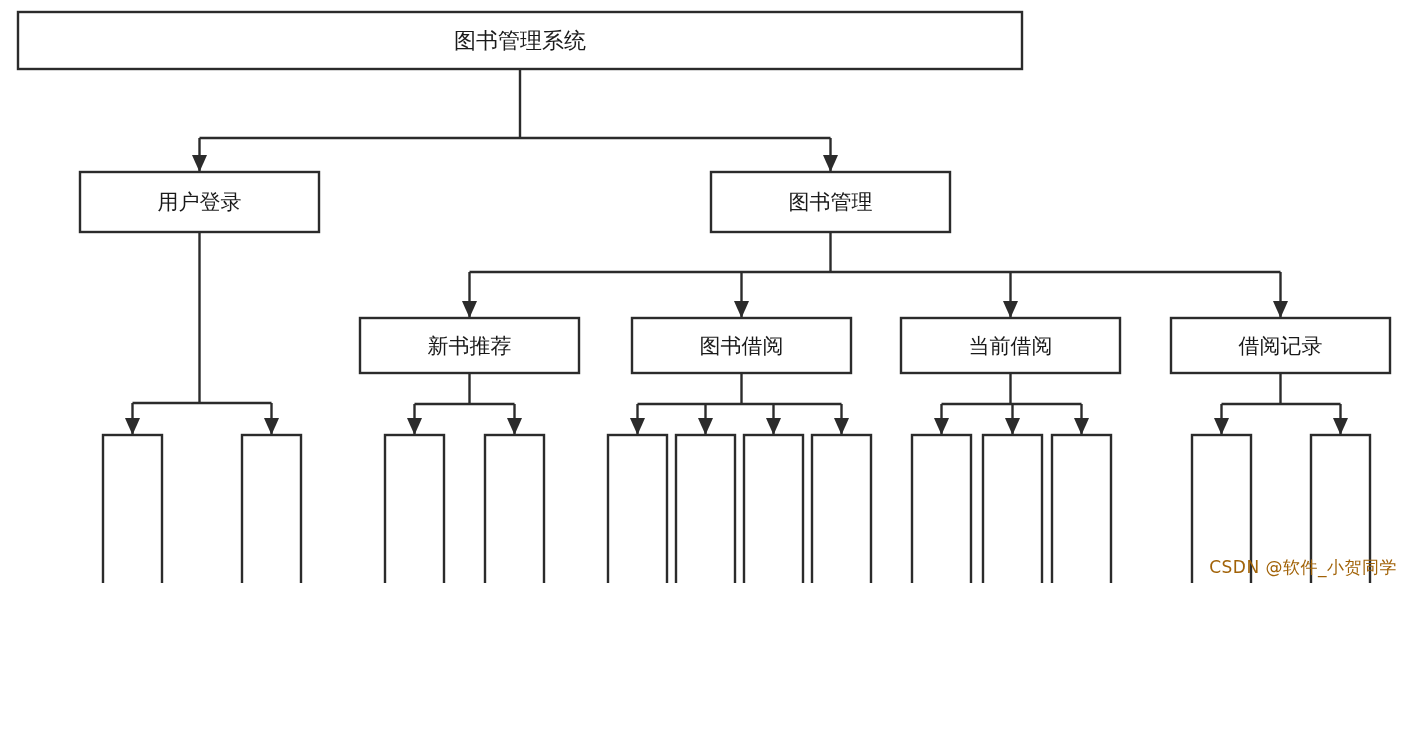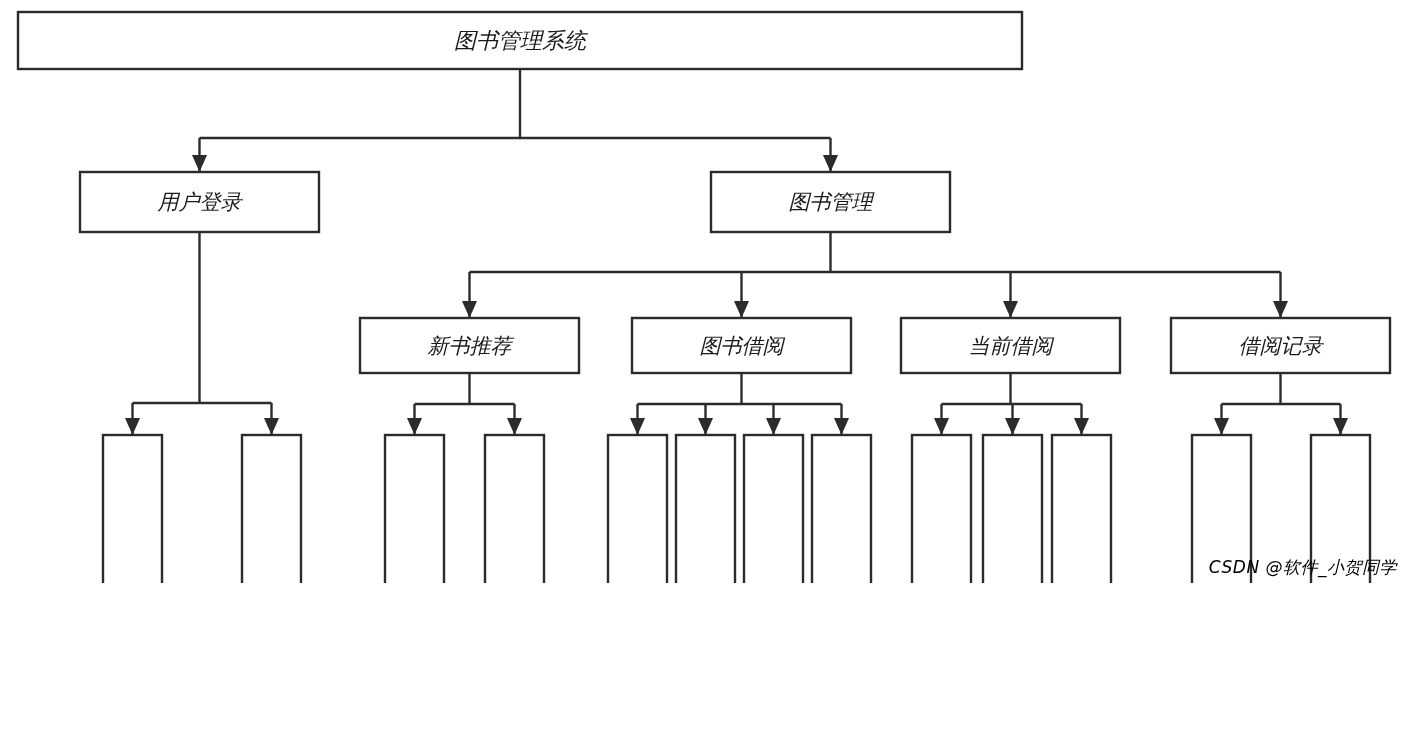--- a/index.html
+++ b/index.html
@@ -10,21 +10,20 @@
   }
   body {
     font-family: "DejaVu Sans", "Liberation Sans", sans-serif;
   }
   #diagram-root {
     position: relative;
     width: 1405px;
     height: 583px;
     background: #ffffff;
     overflow: hidden;
-    font-style: italic;
   }
   svg#flow-svg {
     position: absolute;
     left: 0;
     top: 0;
     width: 1405px;
     height: 747px;
     display: block;
   }
   .node-box {
@@ -67,21 +66,21 @@
     text-align: center;
     white-space: nowrap;
     pointer-events: none;
   }
   .watermark {
     position: absolute;
     right: 8px;
     bottom: 4px;
     font-family: "DejaVu Sans", "Liberation Sans", sans-serif;
     font-size: 17px;
-    color: #000000;
+    color: #a16207;
     letter-spacing: 0.5px;
     user-select: none;
   }
 </style>
 </head>
 <body>
 
 <div id="diagram-root">
 
   <svg id="flow-svg" viewBox="0 0 1405 747">

